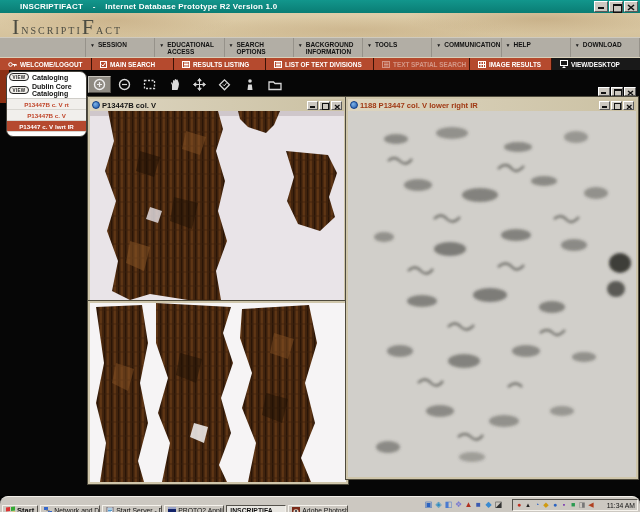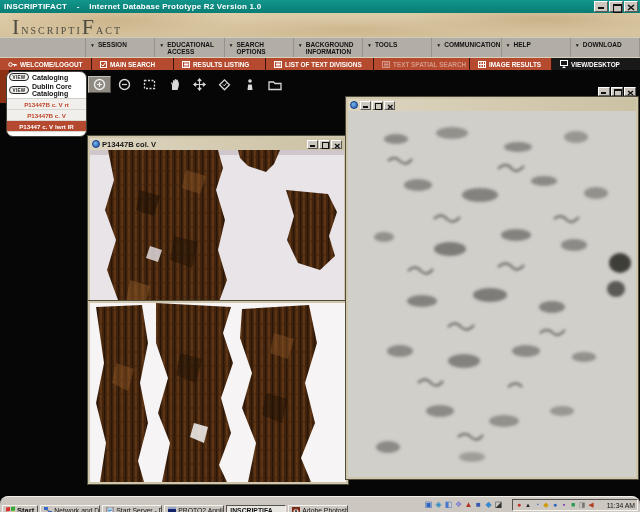--- a/index.html
+++ b/index.html
@@ -3,21 +3,21 @@
 <meta charset="utf-8">
 <style>
   * { margin:0; padding:0; box-sizing:border-box; }
   html,body { width:640px; height:512px; }
   body { font-family:"Liberation Sans", sans-serif; background:#000; }
   #screen { position:relative; width:640px; height:512px; overflow:hidden; background:#000; }
 
   
   .titlebar { position:absolute; left:0; top:0; width:640px; height:13px;
     background:linear-gradient(180deg,#12968c,#0a7d74); display:flex; align-items:center; }
-  .titlebar .ttext { color:#fff; font-size:8px; font-weight:bold; padding-left:4px; white-space:pre; letter-spacing:.2px; }
+  .titlebar .ttext { color:#fff; font-size:8px; font-weight:bold; padding-left:20px; white-space:pre; letter-spacing:.2px; }
   .winbtns { position:absolute; right:2px; top:1px; display:flex; gap:1px; }
   .wbtn { width:14px; height:11px; background:#ccc8c0; border:1px solid; border-color:#fff #5a5a5a #5a5a5a #fff; position:relative; }
   .g-min::after { content:""; position:absolute; left:3px; bottom:2px; width:6px; height:2px; background:#111; }
   .g-max::after { content:""; position:absolute; left:3px; top:2px; width:7px; height:6px; border:1px solid #111; border-top-width:2px; }
   .g-x svg, .g-x2 svg { position:absolute; left:2px; top:2px; }
 
   
   .banner { position:absolute; left:0; top:13px; width:640px; height:24px;
     background:
       radial-gradient(ellipse 120px 18px at 18% 30%, rgba(186,156,112,.45), transparent),
@@ -72,21 +72,21 @@
   .imgwin .ticon { width:8px; height:8px; border-radius:50%; background:radial-gradient(circle at 35% 35%, #7db4e8, #1b53a8); border:1px solid #0d3c86; flex:none; }
   .imgwin .ttitle { font-size:7.6px; font-weight:bold; color:#151515; white-space:nowrap; overflow:hidden; flex:1; }
   .imgwin .ttitle.red { color:#a03914; }
   .imgwin .tctl { display:flex; gap:1px; flex:none; }
   .imgwin .tctl .wbtn { width:11px; height:9px; }
   .imgwin .tctl .g-min::after { left:2px; bottom:1px; width:5px; }
   .imgwin .tctl .g-max::after { left:2px; top:1px; width:5px; height:5px; border-top-width:1.5px; }
   .canvas { position:relative; overflow:hidden; background:#e9e5e9; }
   .canvas svg { display:block; }
 
-  #winA { left:88px; top:27px;  width:258px; height:205px; z-index:2;margin-top:39px; }
+  #winA { left:88px; top:27px;  width:258px; height:205px; z-index:2; }
   #winB { left:88px; top:231px; width:260px; height:183px; z-index:3; }
   #winC { left:346px; top:27px; width:292px; height:382px; z-index:4; }
 
   .copyright { position:absolute; left:10px; top:417px; font-size:7.4px; color:#6e6a5c; }
 
   
   .taskbar { position:absolute; left:0; top:496px; width:640px; height:28px; background:#ccc8c1; border-top:1px solid #f2efe9; display:flex; align-items:center;border-radius:8px; }
   .tk-btn { height:12px; margin-left:2px; background:#ccc8c1; border:1px solid; border-color:#f5f2ec #55524c #55524c #f5f2ec; display:flex; align-items:center; gap:2px; padding:0 3px; font-size:6.8px; color:#111; white-space:nowrap; overflow:hidden; cursor:pointer; }
   .tk-btn.active { border-color:#55524c #f5f2ec #f5f2ec #55524c; background:#e9e7e2; font-weight:bold; }
   .start { font-weight:bold; font-size:7.6px; }
@@ -338,20 +338,21 @@
           <path d="M26,60 L44,66 L38,88 L22,80 Z" fill="#8a5526" opacity="0.45"></path>
           <path d="M184,30 L204,36 L198,56 L180,50 Z" fill="#8a5526" opacity="0.45"></path>
           <path d="M104,120 L118,124 L114,140 L100,134 Z" fill="#f6f4f5" opacity="0.85"></path>
         </svg>
       </div>
     </div>
 
     <div class="imgwin" id="winC">
       <div class="tbar">
         <span class="ticon"></span>
+        <span class="ttitle red">1188 P13447 col. V lower right IR</span>
         <span class="tctl">
           <span class="wbtn g-min"></span>
           <span class="wbtn g-max"></span>
           <span class="wbtn g-x2">
               <svg width="7" height="6">
                 <path d="M1 1 L5.5 5 M5.5 1 L1 5" stroke="#111" stroke-width="1.3"></path>
               </svg>
             </span>
         </span>
       </div>

